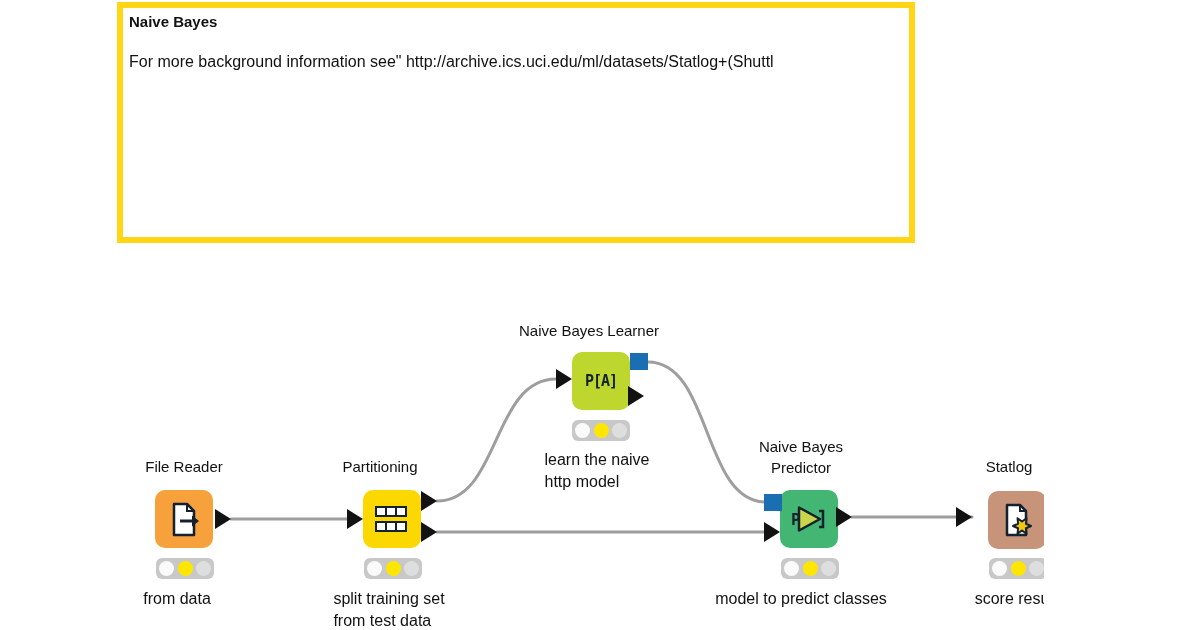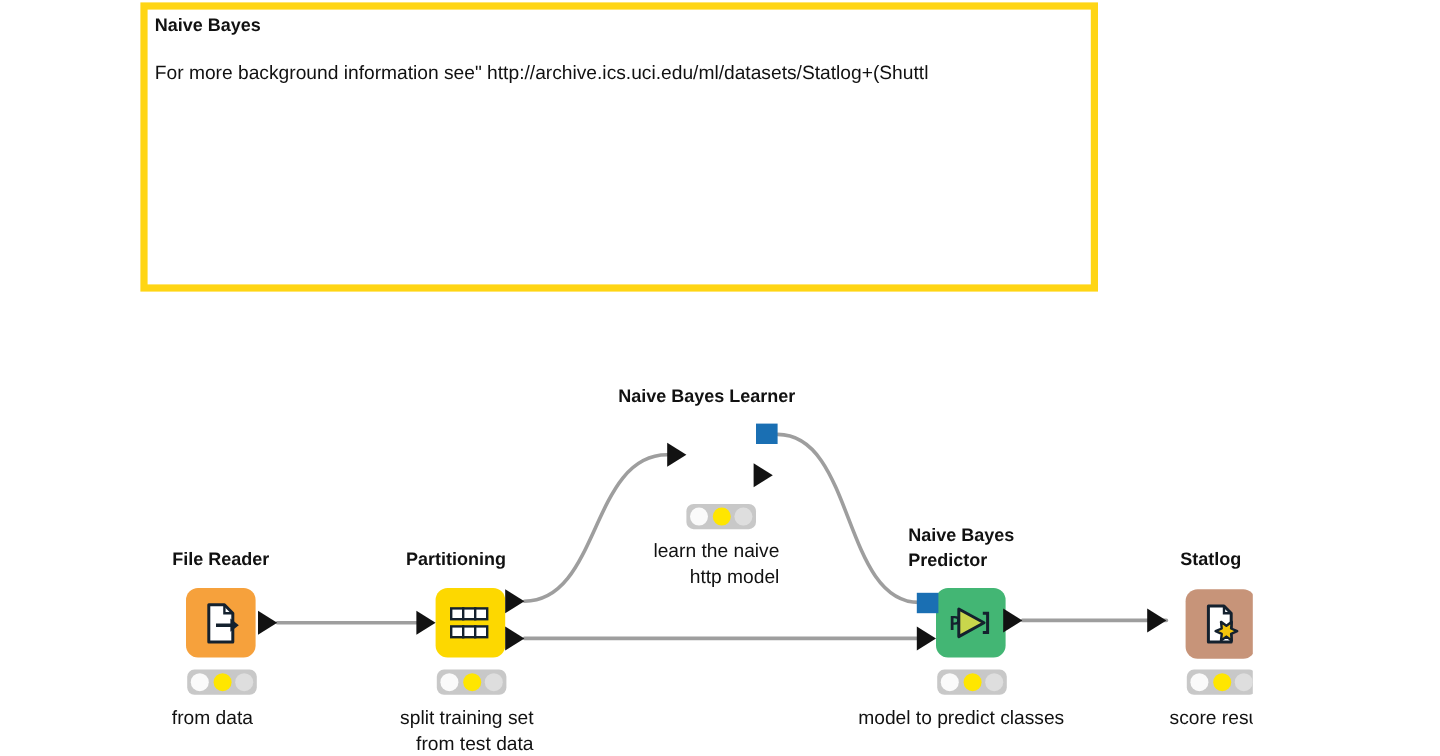--- a/index.html
+++ b/index.html
@@ -13,24 +13,24 @@
   .ann-title{font-size:15px;font-weight:bold;white-space:nowrap;}
   .ann-body{margin-top:21px;font-size:16px;line-height:22px;white-space:nowrap;}
 
   
   svg.wires{position:absolute;left:0;top:0;pointer-events:none;}
   svg.wires path{fill:none;stroke:#9E9E9E;stroke-width:3;stroke-linecap:round;pointer-events:stroke;}
 
   
   .node{position:absolute;width:58px;height:58px;border-radius:10px;
         display:flex;align-items:center;justify-content:center;}
-  .node-title{position:absolute;font-size:15px;font-weight:bold;line-height:21px;
+  .node-title{position:absolute;font-size:15px;font-weight:normal;line-height:21px;
+              transform:translateX(-50%);white-space:nowrap;text-align:center;}
+  .node-label{position:absolute;font-size:16px;line-height:22px;
               transform:translateX(-50%);white-space:nowrap;text-align:left;}
-  .node-label{position:absolute;font-size:16px;line-height:22px;
-              transform:translateX(-50%);white-space:nowrap;text-align:right;}
 
   
   .tri{position:absolute;width:0;height:0;border-top:10px solid transparent;
        border-bottom:10px solid transparent;border-left:16px solid #121212;}
   .mport{position:absolute;width:18px;height:17px;background:#1A6FB3;}
 
   
   .tl{position:absolute;width:58px;height:21px;background:#C8C8C8;border-radius:6px;
       display:flex;align-items:center;justify-content:space-between;box-sizing:border-box;
       padding:0 3px;}
@@ -98,20 +98,23 @@
     <span class="dot" style="background-color: rgb(250, 250, 250);"></span>
     <span class="dot" style="background-color: rgb(255, 230, 0);"></span>
     <span class="dot" style="background-color: rgb(222, 222, 222);"></span>
   </div>
   <div class="node-label" style="left:389px;top:588px;">
     <div>split training set</div>
     <div>from test data</div>
   </div>
 
   <div class="node-title" style="left:589px;top:320px;">Naive Bayes Learner</div>
+  <div class="node" style="left: 572px; top: 352px; background-color: rgb(190, 215, 47);">
+    <div class="picon">P[A]</div>
+  </div>
   <div class="tri" style="left: 556px; top: 369px; border-left-color: rgb(18, 18, 18);"></div>
   <div class="mport" style="left: 630px; top: 353px; background-color: rgb(26, 111, 179);"></div>
   <div class="tri" style="left: 628px; top: 386px; border-left-color: rgb(18, 18, 18);"></div>
   <div class="tl" style="left: 572px; top: 420px; background-color: rgb(200, 200, 200);">
     <span class="dot" style="background-color: rgb(250, 250, 250);"></span>
     <span class="dot" style="background-color: rgb(255, 230, 0);"></span>
     <span class="dot" style="background-color: rgb(222, 222, 222);"></span>
   </div>
   <div class="node-label" style="left:597px;top:449px;">
     <div>learn the naive</div>

